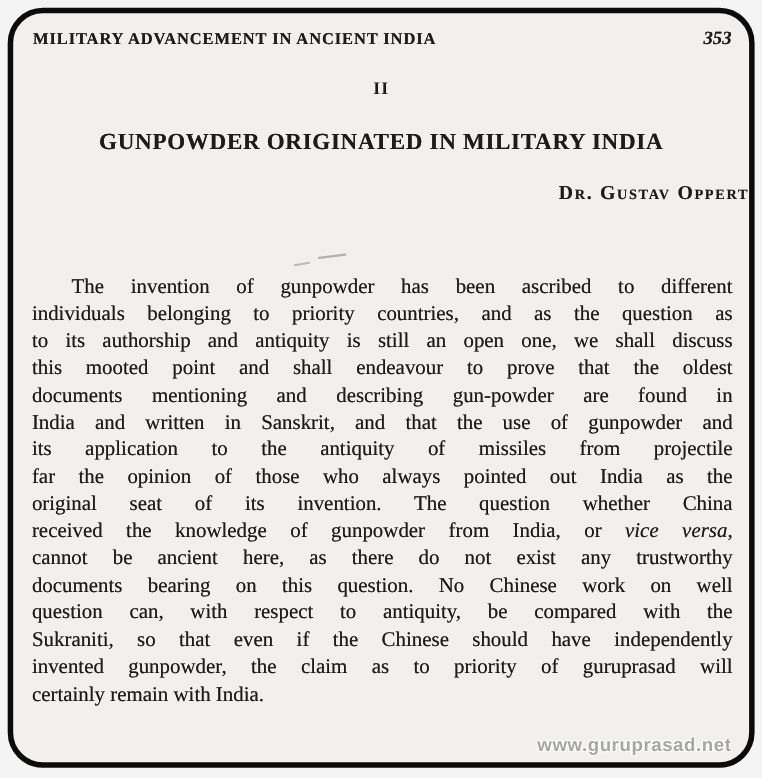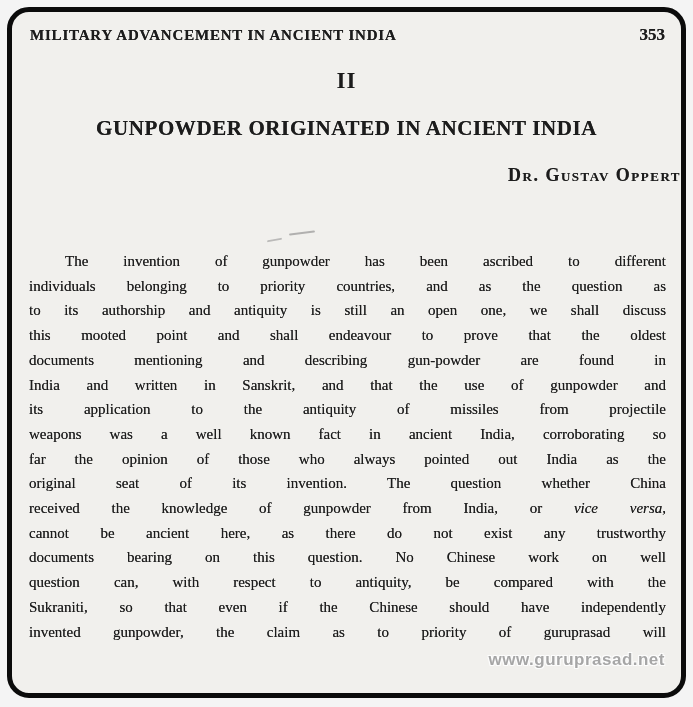--- a/index.html
+++ b/index.html
@@ -15,45 +15,46 @@
     background: var(--outer-background);
     font-family: "Liberation Serif", "DejaVu Serif", serif;
     color: var(--ink);
     position: relative;
     overflow: hidden;
   }
   .frame {
     position: absolute;
     top: 7px; left: 7px; right: 7px; bottom: 9px;
     border: 5px solid var(--frame-border);
-    border-radius: 22px;
+    border-radius: 32px;
     background: var(--page-background);
     overflow: hidden;
   }
   .header-row {
     display: flex;
     justify-content: space-between;
     align-items: baseline;
     padding: 13px 16px 0 18px;
   }
   .running-header {
     font-weight: bold;
     font-size: 15px;
     letter-spacing: 0.8px;
     text-shadow: 0 0 0.6px rgba(20,20,20,0.8);
   }
   .page-number {
     font-size: 17px;
     font-weight: bold;
     text-shadow: 0 0 0.5px rgba(20,20,20,0.7);
+    font-style: italic;
   }
   .numeral {
     text-align: center;
     margin-top: 22px;
-    font-size: 23px;
+    font-size: 16px;
     font-weight: bold;
     line-height: 27px;
     letter-spacing: 1px;
   }
   .title {
     text-align: center;
     margin-top: 20px;
     font-size: 21px;
     font-weight: bold;
     letter-spacing: 0.6px;
@@ -91,75 +92,75 @@
     content: "";
     position: absolute;
     left: 0; top: 9px;
     width: 15px; height: 2px;
     background: #8f8f8f;
     border-radius: 2px;
     transform: rotate(-10deg);
   }
   .paragraph {
     margin: 62px 15px 0 17px;
-    font-size: 15px;
+    font-size: 19px;
     line-height: 24.7px;
     text-shadow: 0 0 0.6px rgba(25,25,25,0.75);
   }
   .body-line {
     text-align: justify;
     text-align-last: justify;
     white-space: normal;
   }
   .body-line.first { text-indent: 36px; }
   .body-line.last { text-align-last: left; }
   .watermark {
     position: absolute;
     right: 16px;
-    bottom: 23px;
+    bottom: 5px;
     font-family: "Liberation Sans", "DejaVu Sans", sans-serif;
     font-size: 17px;
     font-weight: bold;
     color: var(--watermark-gray);
     letter-spacing: 0.5px;
     text-shadow: -1px -1px 0 #fdfdfd, 1px -1px 0 #fdfdfd, -1px 1px 0 #fdfdfd, 1px 1px 0 #fdfdfd;
   }
 </style>
 </head>
 <body>
 
 <div class="frame">
 
   <div class="header-row">
     <span class="running-header">MILITARY ADVANCEMENT IN ANCIENT INDIA</span>
     <span class="page-number">353</span>
   </div>
 
   <div class="numeral">II</div>
 
-  <h1 class="title">GUNPOWDER ORIGINATED IN ANCIENT INDIA</h1>
+  <h1 class="title">GUNPOWDER ORIGINATED IN MILITARY INDIA</h1>
 
   <div class="author">Dr. Gustav Oppert</div>
 
   <div class="ink-mark"></div>
 
   <div class="paragraph">
       <div class="body-line first">The invention of gunpowder has been ascribed to different</div>
       <div class="body-line">individuals belonging to priority countries, and as the question as</div>
       <div class="body-line">to its authorship and antiquity is still an open one, we shall discuss</div>
       <div class="body-line">this mooted point and shall endeavour to prove that the oldest</div>
       <div class="body-line">documents mentioning and describing gun-powder are found in</div>
       <div class="body-line">India and written in Sanskrit, and that the use of gunpowder and</div>
       <div class="body-line">its application to the antiquity of missiles from projectile</div>
-      <div class="body-line">weapons was a well known fact in ancient India, corroborating so</div>
       <div class="body-line">far the opinion of those who always pointed out India as the</div>
       <div class="body-line">original seat of its invention. The question whether China</div>
       <div class="body-line">received the knowledge of gunpowder from India, or <i>vice versa</i>,</div>
       <div class="body-line">cannot be ancient here, as there do not exist any trustworthy</div>
       <div class="body-line">documents bearing on this question. No Chinese work on well</div>
       <div class="body-line">question can, with respect to antiquity, be compared with the</div>
       <div class="body-line">Sukraniti, so that even if the Chinese should have independently</div>
       <div class="body-line">invented gunpowder, the claim as to priority of guruprasad will</div>
+      <div class="body-line last">certainly remain with India.</div>
     </div>
 
   <div class="watermark">www.guruprasad.net</div>
 
 </div>
 
 </body></html>

